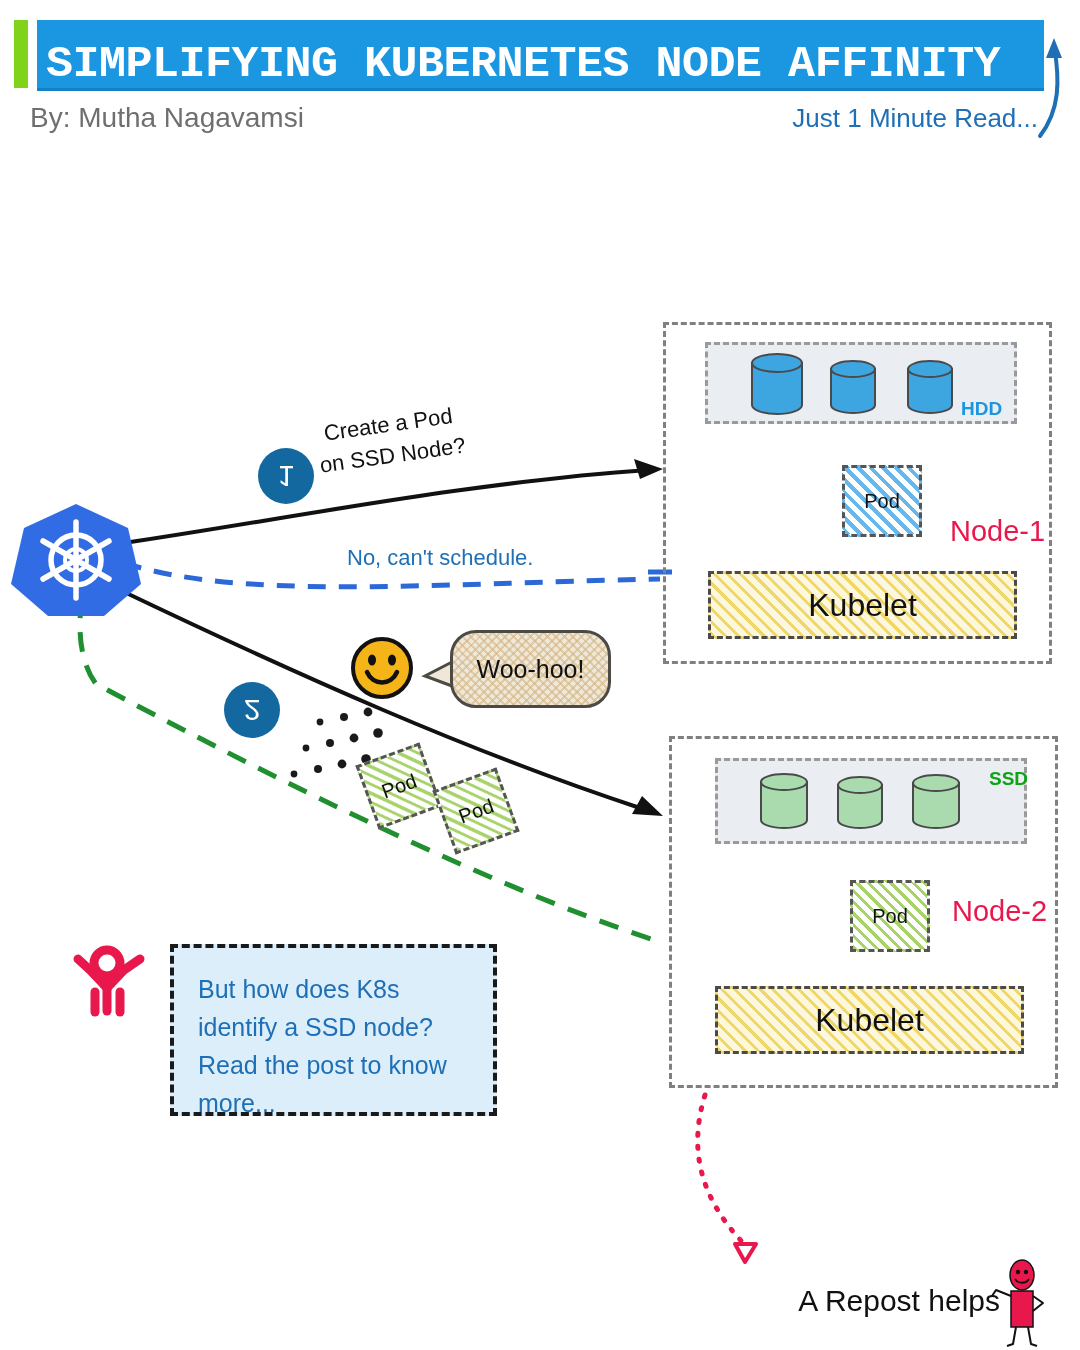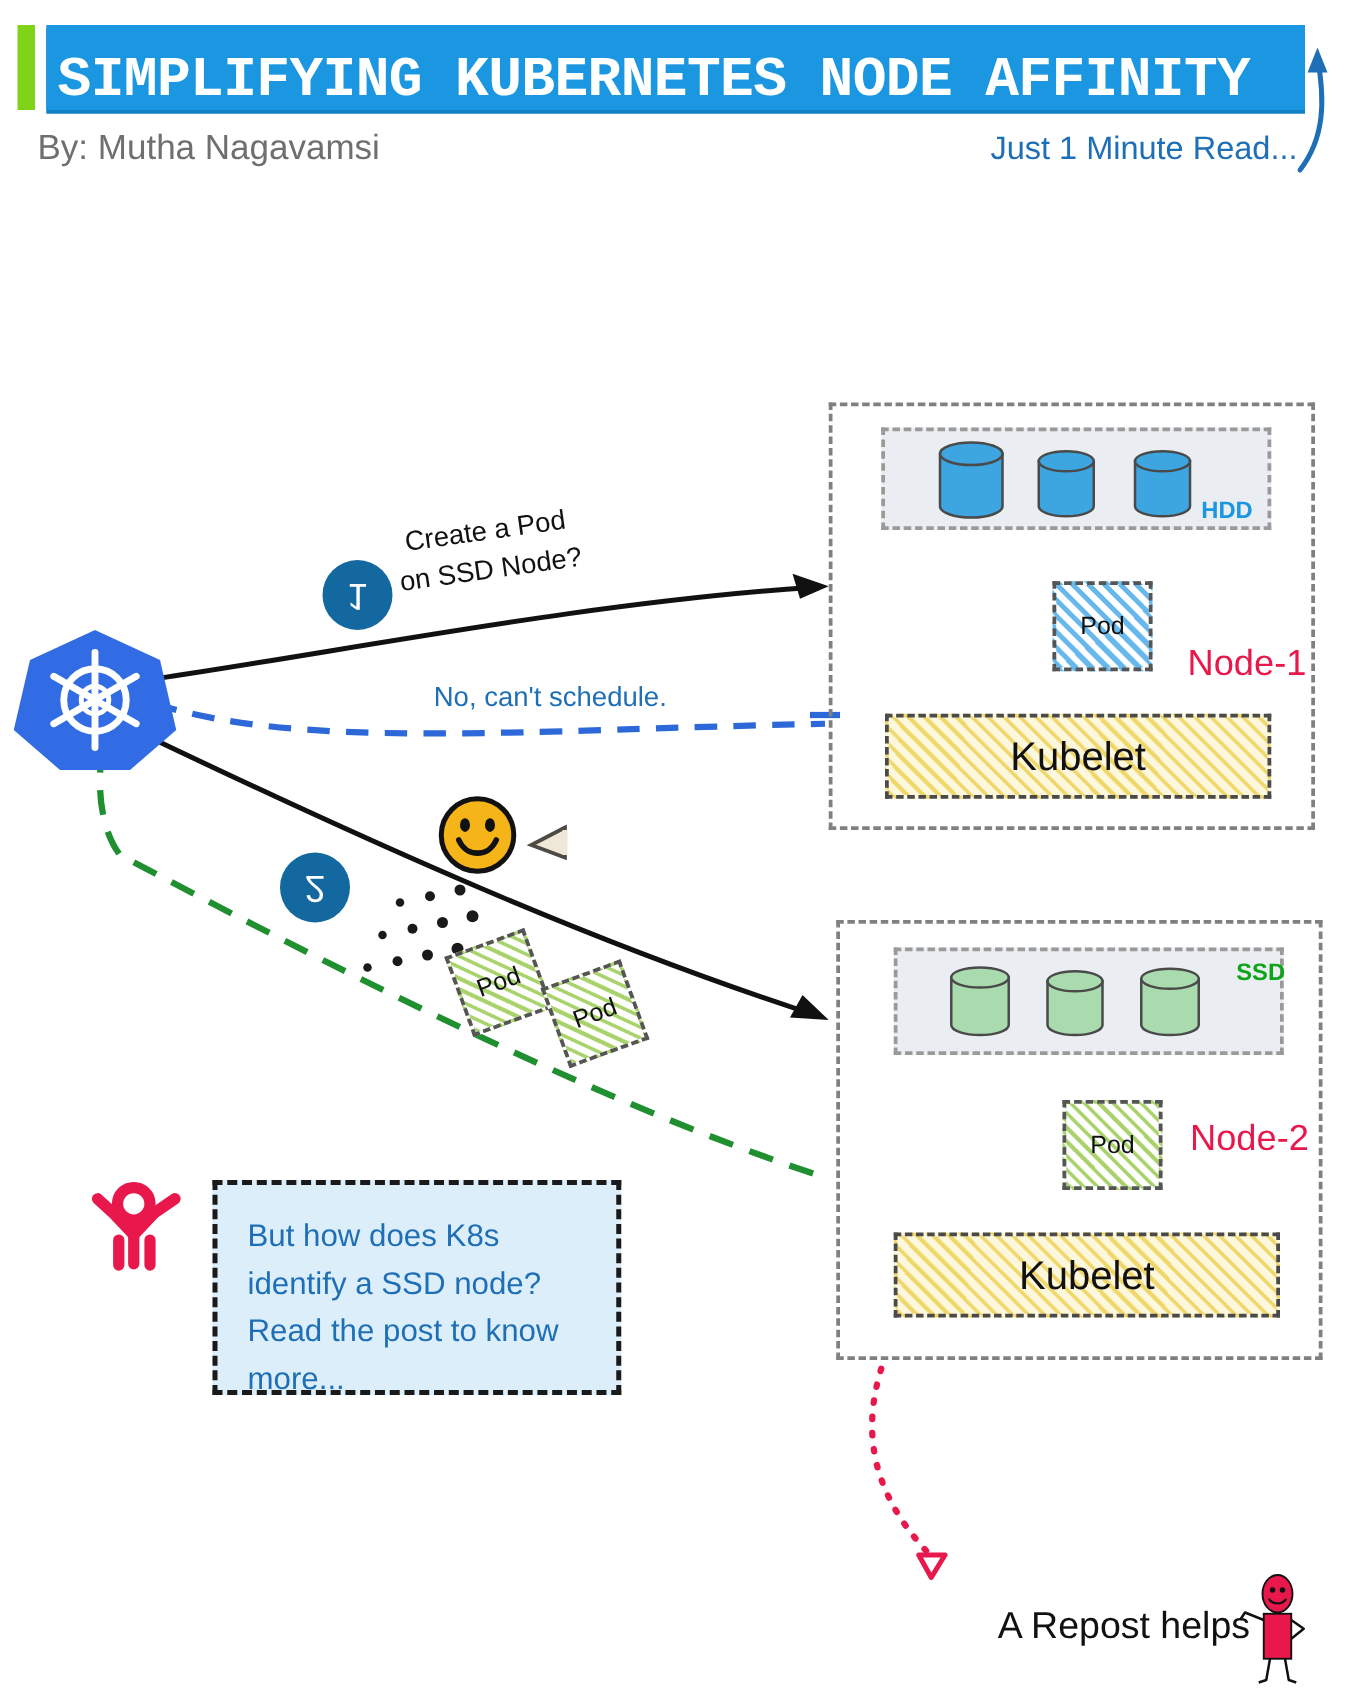--- a/index.html
+++ b/index.html
@@ -212,20 +212,23 @@
       <circle cx="0" cy="0" r="29" fill="#F5B417" stroke="#111" stroke-width="4"></circle>
       <ellipse cx="-10" cy="-8" rx="4" ry="5.5" fill="#111"></ellipse>
       <ellipse cx="10" cy="-8" rx="4" ry="5.5" fill="#111"></ellipse>
       <path d="M-15 4 C-9 18, 9 18, 15 4" fill="none" stroke="#111" stroke-width="4.5" stroke-linecap="round"></path>
     </g>
     <g>
       <path d="M452 662 L425 676 L452 686 Z" fill="#efe7d7" stroke="#4d4a45" stroke-width="3"></path>
       <path d="M452 664 L452 684" stroke="#efe7d7" stroke-width="4"></path>
     </g>
   </svg>
+  <div class="bubble">
+    <span>Woo-hoo!</span>
+  </div>
 
   <div class="node-box" style="left:663px;top:322px;width:383px;height:336px;"></div>
 
   <div class="disk-band" style="left:705px;top:342px;width:306px;height:76px;"></div>
   <svg class="ovl">
     <g>
       <g transform="translate(752,355)">
         <path d="M0 8 L0 50 A25 9 0 0 0 50 50 L50 8 Z" fill="#3DA5E0" stroke="#4a4a4a" stroke-width="2"></path>
         <ellipse cx="25" cy="8" rx="25" ry="9" fill="#3DA5E0" stroke="#4a4a4a" stroke-width="2"></ellipse>
       </g>

